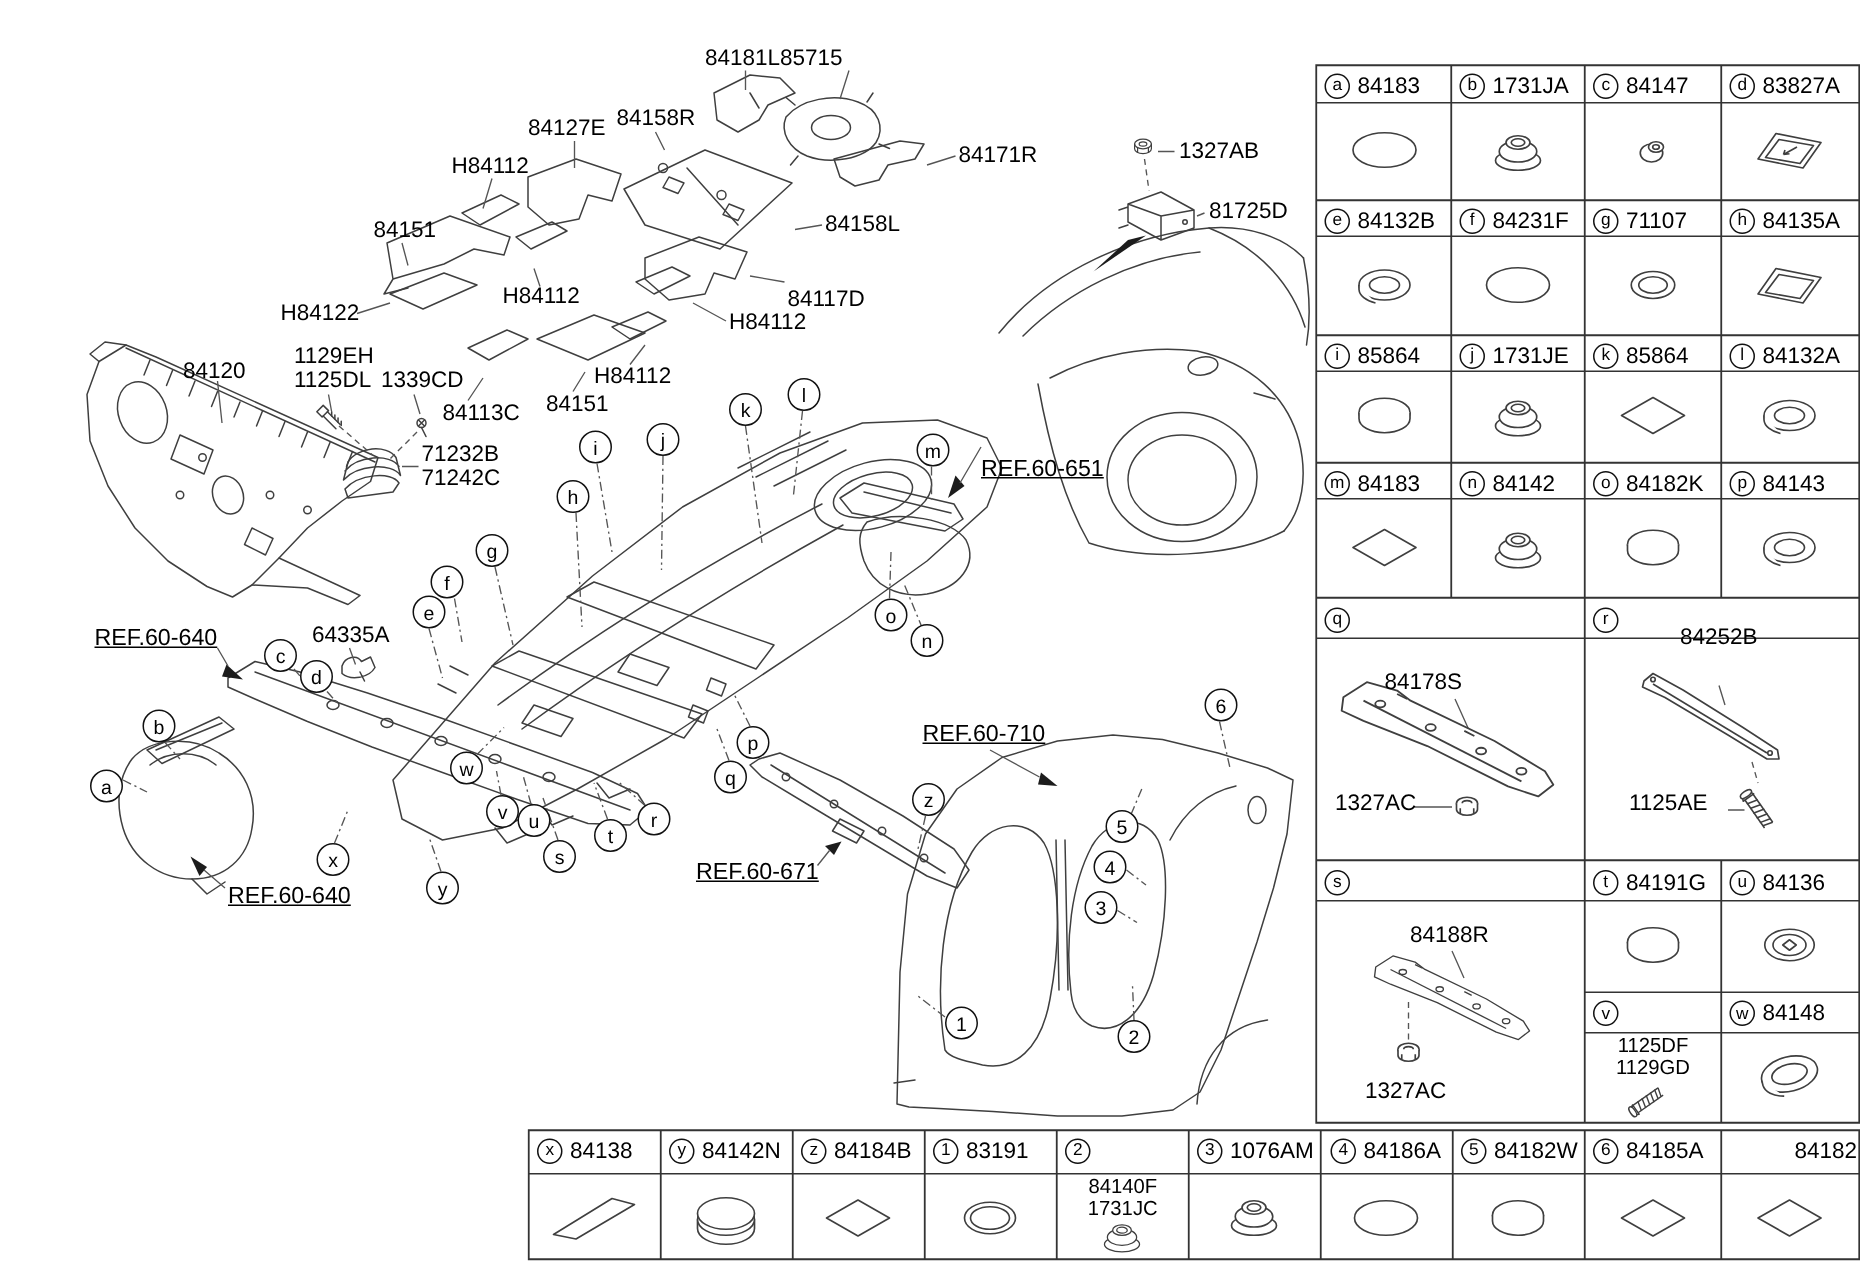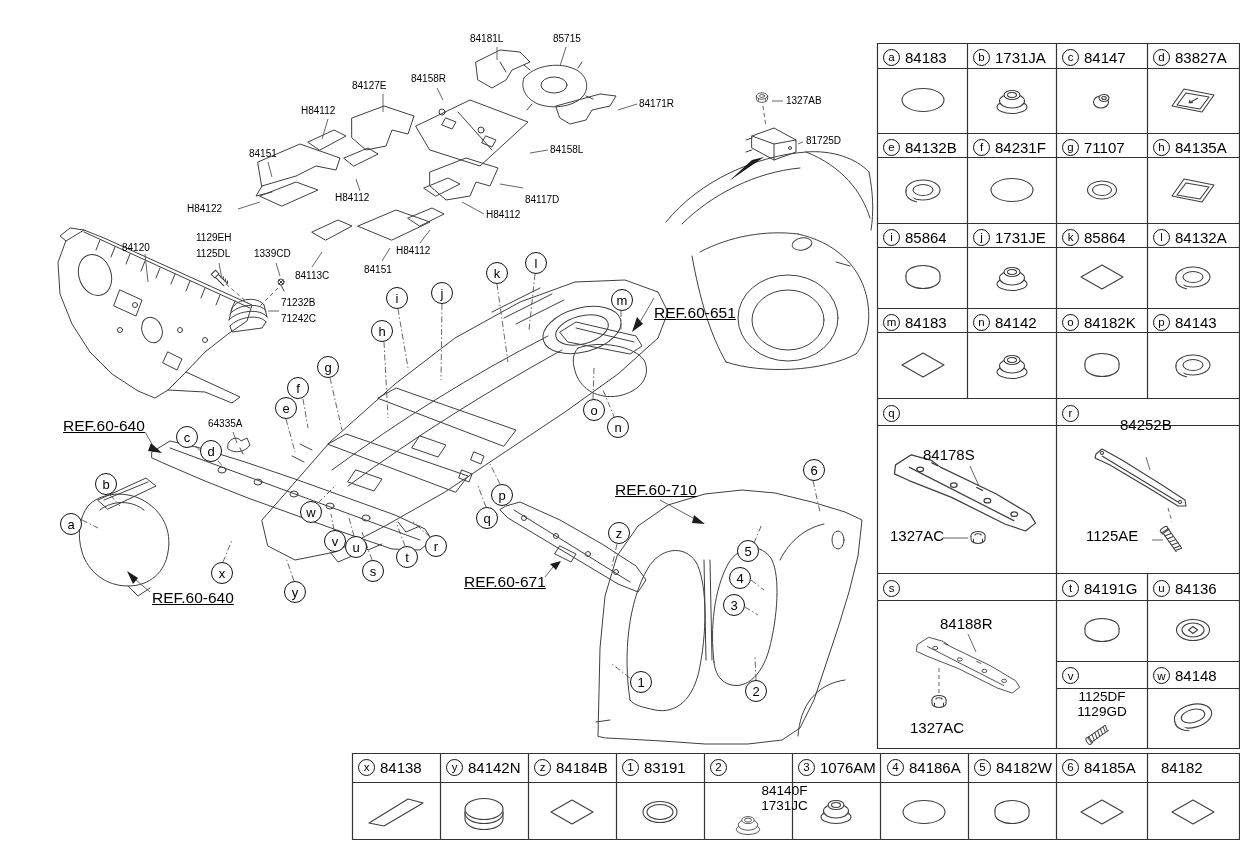--- a/index.html
+++ b/index.html
@@ -1,27 +1,27 @@
 <!DOCTYPE html>
 <html><head>
 <meta charset="utf-8">
 <style>
   html,body{margin:0;padding:0;background:#fff;}
   #stage{position:relative;width:1240px;height:848px;background:#fff;overflow:hidden;
          font-family:"Liberation Sans",sans-serif;color:#000;}
   #art{position:absolute;left:0;top:0;z-index:1;}
-  .lbl{position:absolute;z-index:3;font-size:10px;line-height:16px;white-space:nowrap;background:transparent;}
+  .lbl{position:absolute;z-index:3;font-size:15px;line-height:16px;white-space:nowrap;background:transparent;}
   .ref{position:absolute;z-index:3;font-size:15.5px;line-height:17px;white-space:nowrap;text-decoration:underline;cursor:pointer;}
   .co{position:absolute;z-index:3;width:22px;height:22px;border:1.4px solid #111;border-radius:50%;
       background:#fff;font-size:13px;display:flex;align-items:center;justify-content:center;box-sizing:border-box;}
   .hdr{position:absolute;z-index:3;height:24px;display:flex;align-items:center;gap:5px;padding-left:4px;font-size:15px;box-sizing:border-box;}
   .hdr .b{width:17px;height:17px;border:1.2px solid #111;border-radius:50%;font-size:11.5px;
           display:flex;align-items:center;justify-content:center;flex:none;background:#fff;box-sizing:border-box;}
   .hdr .n{white-space:nowrap;}
-  .hdr.ctr{justify-content:flex-start;padding-left:12px;}
+  .hdr.ctr{justify-content:flex-end;padding-left:0;}
   .ptxt{position:absolute;z-index:3;font-size:15px;line-height:16px;white-space:nowrap;}
   .stack{position:absolute;z-index:3;text-align:center;font-size:13.5px;line-height:14.5px;}
 </style>
 </head>
 <body>
 
 <div id="stage">
 
 <svg id="art" width="1240" height="848" viewBox="0 0 1240 848">
   <defs>
@@ -297,21 +297,21 @@
     <use href="#i-grommet" transform="translate(748,824) scale(0.78)"></use>
     <use href="#i-grommet" transform="translate(836,810)"></use>
     <use href="#i-ellipse" transform="translate(924,812)"></use>
     <use href="#i-disc" transform="translate(1012,812)"></use>
     <use href="#i-diamond" transform="translate(1102,812)"></use>
     <use href="#i-diamond" transform="translate(1193,812)"></use>
   </g>
 </svg>
 
 <div class="lbl" style="left:470px;top:31px">84181L</div>
-<div class="lbl" style="left:553px;top:31px">85715</div>
+<div class="lbl" style="left:520px;top:31px">85715</div>
 <div class="lbl" style="left:352px;top:78px">84127E</div>
 <div class="lbl" style="left:411px;top:71px">84158R</div>
 <div class="lbl" style="left:639px;top:96px">84171R</div>
 <div class="lbl" style="left:301px;top:103px">H84112</div>
 <div class="lbl" style="left:249px;top:146px">84151</div>
 <div class="lbl" style="left:550px;top:142px">84158L</div>
 <div class="lbl" style="left:525px;top:192px">84117D</div>
 <div class="lbl" style="left:187px;top:201px">H84122</div>
 <div class="lbl" style="left:335px;top:190px">H84112</div>
 <div class="lbl" style="left:486px;top:207px">H84112</div>
@@ -498,18 +498,18 @@
       <span class="b">5</span>
       <span class="n">84182W</span>
     </div>
 <div class="hdr" style="left:1058px;top:755px;width:88px">
       <span class="b">6</span>
       <span class="n">84185A</span>
     </div>
 <div class="hdr ctr" style="left:1149px;top:755px;width:89px">
       <span class="n">84182</span>
     </div>
-<div class="stack" style="left:742px;top:784px;width:85px">
+<div class="stack" style="left:706px;top:784px;width:85px">
   <div>84140F</div>
   <div>1731JC</div>
 </div>
 
 </div>
 
 </body></html>

